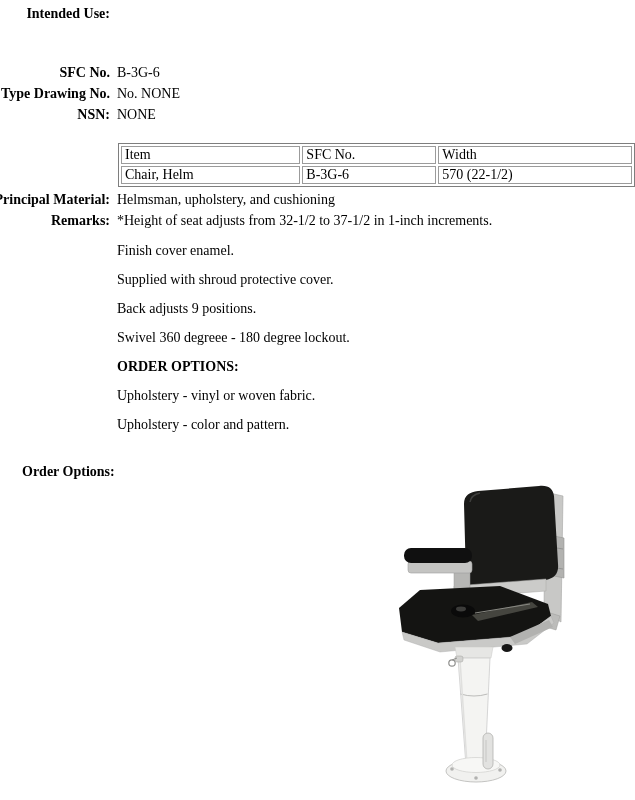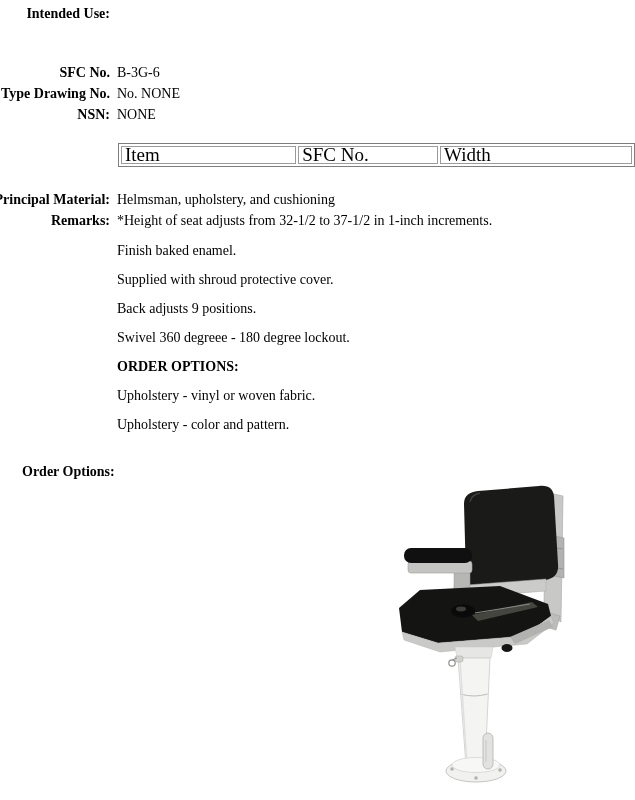--- a/index.html
+++ b/index.html
@@ -43,21 +43,21 @@
     left: 118px;
     top: 143px;
     border-collapse: separate;
     border-spacing: 2px;
     border: 1px solid #7e7e7e;
     background: #ffffff;
   }
   table.size-table td {
     border: 1px solid #9b9b9b;
     padding: 0 3px;
-    font-size: 19px;
+    font-size: 14px;
     line-height: 16px;
     height: 16px;
     vertical-align: middle;
     white-space: nowrap;
     overflow: hidden;
   }
   td.c1 { width: 202px; }
   td.c2 { width: 149px; }
   td.c3 { width: 220px; }
   .figure {
@@ -85,30 +85,35 @@
   <div class="val" style="top:107px">NONE</div>
 
 
   <table class="size-table">
     <tbody>
         <tr>
       <td class="c1">Item</td>
       <td class="c2">SFC No.</td>
       <td class="c3">Width</td>
     </tr>
+    <tr>
+      <td class="c1">Chair, Helm</td>
+      <td class="c2">B-3G-6</td>
+      <td class="c3">570 (22-1/2)</td>
+    </tr>
   </tbody>
     </table>
 
   <div class="lbl" style="top:192px">Principal Material:</div>
   <div class="val" style="top:192px">Helmsman, upholstery, and cushioning</div>
 
   <div class="lbl" style="top:213px">Remarks:</div>
   <div class="val" style="top:213px">*Height of seat adjusts from 32-1/2 to 37-1/2 in 1-inch increments.</div>
 
-  <div class="val" style="top:243px">Finish baked enamel.</div>
+  <div class="val" style="top:243px">Finish cover enamel.</div>
   <div class="val" style="top:272px">Supplied with shroud protective cover.</div>
   <div class="val" style="top:301px">Back adjusts 9 positions.</div>
   <div class="val" style="top:330px">Swivel 360 degreee - 180 degree lockout.</div>
 
   <div class="val bold" style="top:359px">ORDER OPTIONS:</div>
   <div class="val" style="top:417px">Upholstery - color and pattern.</div>
   <div class="val" style="top:388px">Upholstery - vinyl or woven fabric.</div>
 
   <div class="left-heading" style="top:464px">Order Options:</div>
 

